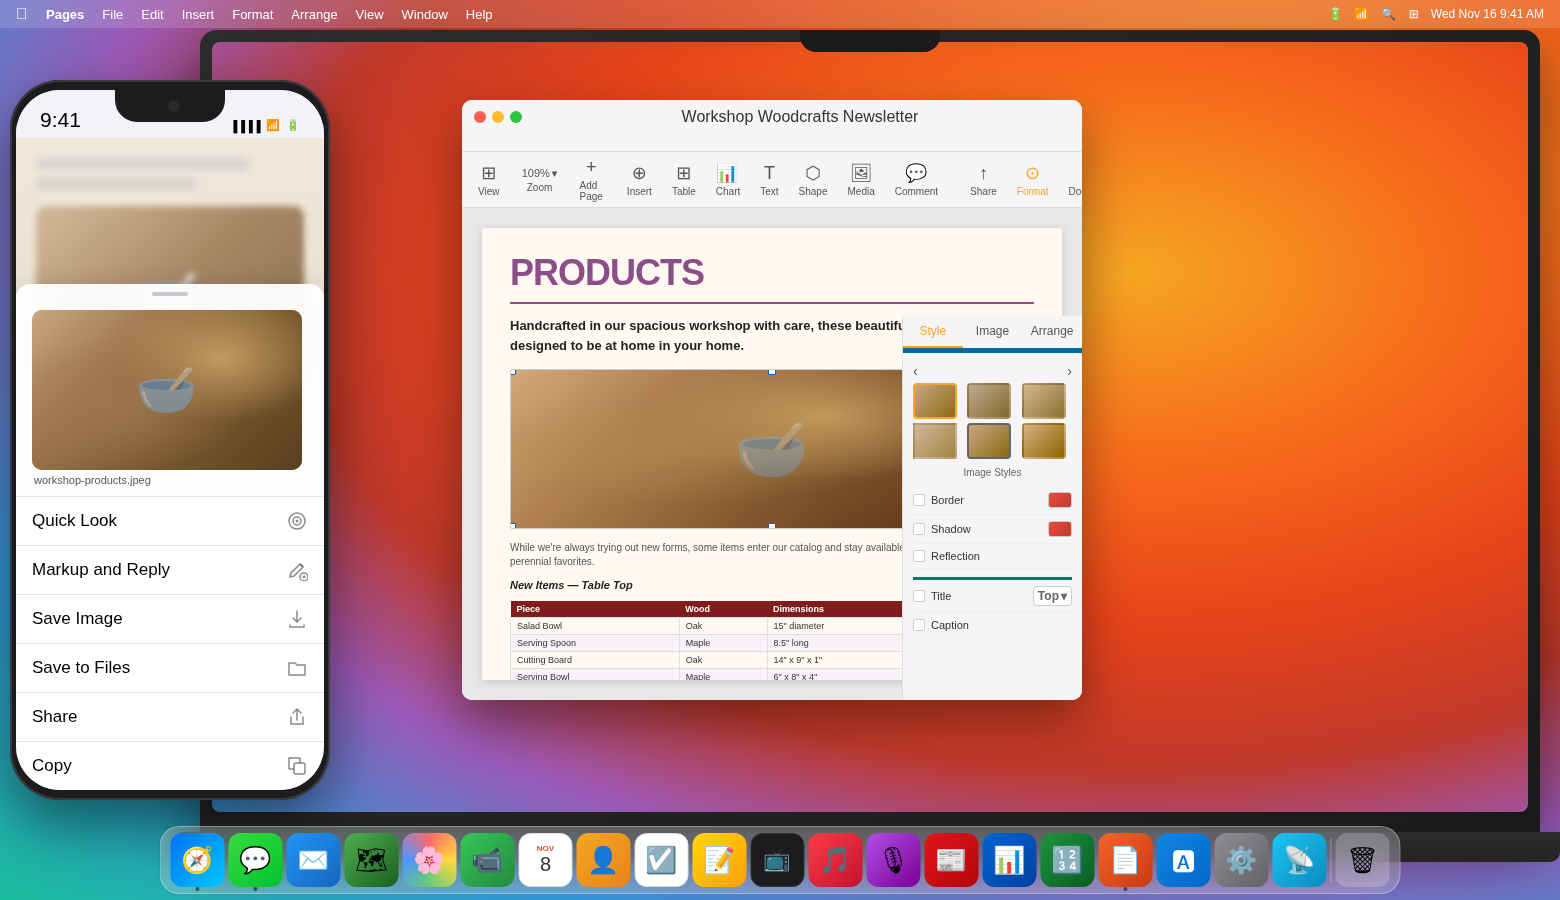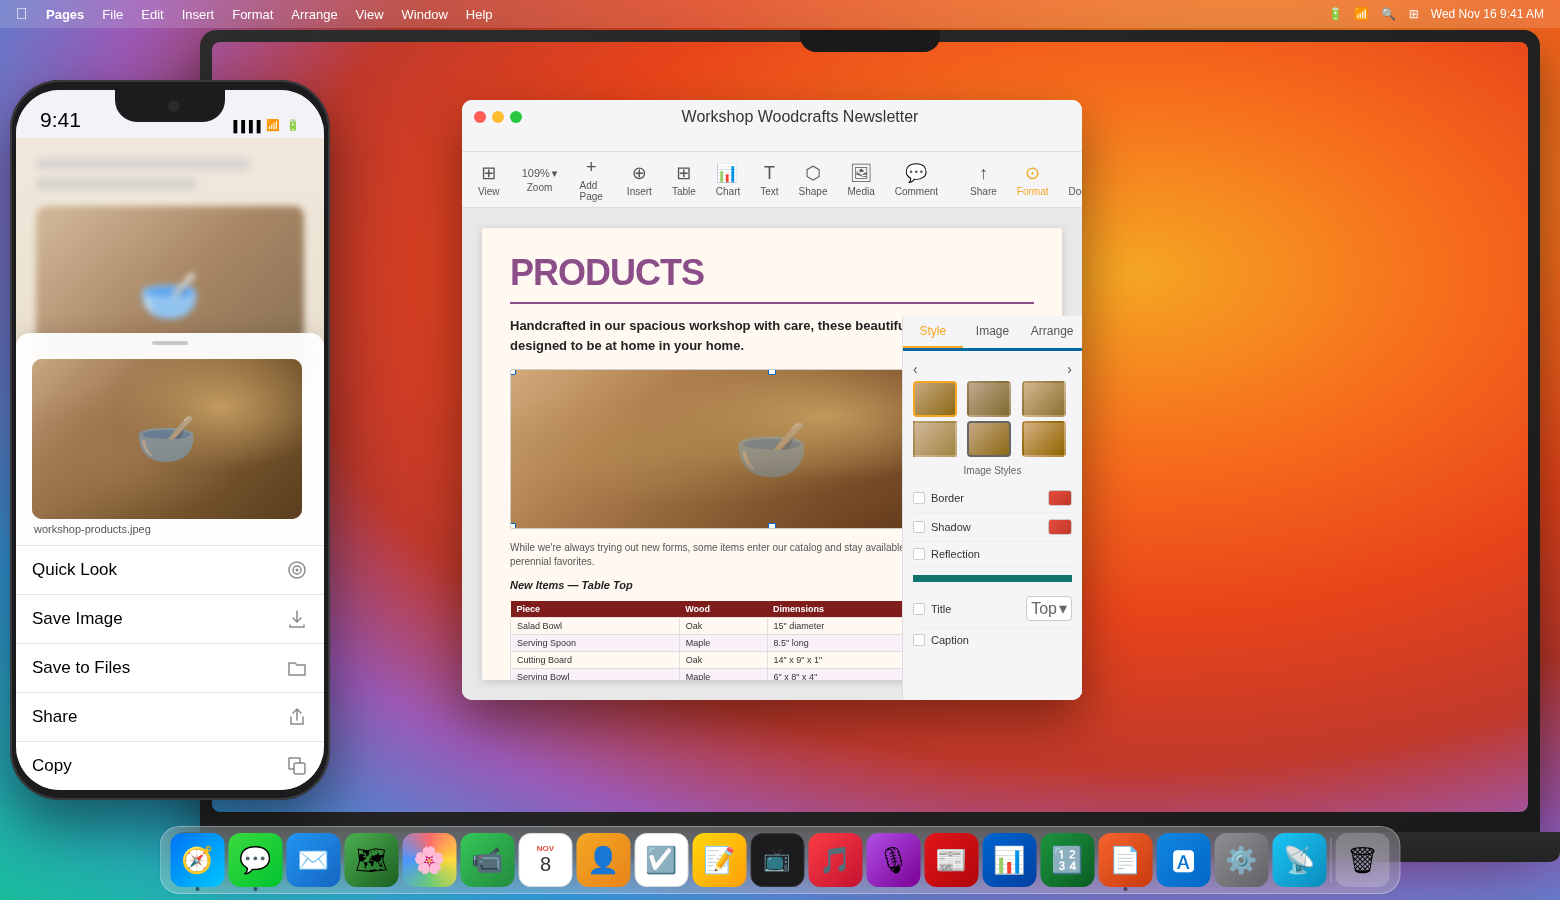--- a/index.html
+++ b/index.html
@@ -201,21 +201,21 @@
       right: 0;
       width: 180px;
       height: calc(100% - 108px);
       background: #f5f5f7;
       border-left: 1px solid #ddd;
       display: flex;
       flex-direction: column;
     }
     .sidebar-tabs {
       display: flex;
-      border-bottom: 3px solid #0369a1;
+      border-bottom: 5px solid #0369a1;
     }
     .sidebar-tab {
       flex: 1;
       padding: 8px 4px;
       text-align: center;
       font-size: 12px;
       color: #555;
       cursor: pointer;
       border-bottom: 2px solid transparent;
     }
@@ -717,27 +717,27 @@
             </div>
 
             <div class="format-row">
               <div style="display:flex; align-items:center; gap:6px;">
                 <div class="format-checkbox"></div>
                 <span>Reflection</span>
               </div>
             </div>
 
 
-            <div style="margin-top:8px; border-top:7px solid #0f766e; padding-top:8px;">
+            <div style="margin-top:8px; border-top:3px solid #0f766e; padding-top:0;">
               <div class="format-row">
                 <div style="display:flex; align-items:center; gap:6px;">
                   <div class="format-checkbox"></div>
                   <span>Title</span>
                 </div>
-                <div style="display:flex; align-items:center; gap:2px; font-size:16px; color:#666; border:1px solid #ccc; border-radius:4px; padding:2px 4px; background:#fff; cursor:pointer;">
+                <div style="display:flex; align-items:center; gap:2px; font-size:12px; color:#666; border:1px solid #ccc; border-radius:4px; padding:2px 4px; background:#fff; cursor:pointer;font-weight:bold;">
                   <span>Top</span>
                   <span>▾</span>
                 </div>
               </div>
               <div class="format-row" style="border-bottom:none;">
                 <div style="display:flex; align-items:center; gap:6px;">
                   <div class="format-checkbox"></div>
                   <span>Caption</span>
                 </div>
               </div>
@@ -792,20 +792,29 @@
 
         <div class="ios-menu-item">
           <span class="ios-menu-label">Quick Look</span>
           <svg width="22" height="22" viewBox="0 0 22 22">
             <circle cx="11" cy="11" r="8" fill="none" stroke="#3c3c43" stroke-width="1.5" opacity="0.6"></circle>
             <circle cx="11" cy="11" r="4" fill="none" stroke="#3c3c43" stroke-width="1.5" opacity="0.6"></circle>
             <circle cx="11" cy="11" r="1.5" fill="#3c3c43" opacity="0.6"></circle>
           </svg>
         </div>
 
+        <div class="ios-menu-item">
+          <span class="ios-menu-label">Markup and Reply</span>
+          <svg width="22" height="22" viewBox="0 0 22 22">
+            <path d="M4 18 L8 17 L17 8 L14 5 L5 14 Z" fill="none" stroke="#3c3c43" stroke-width="1.5" opacity="0.6"></path>
+            <path d="M14 5 L17 8" stroke="#3c3c43" stroke-width="1.5" opacity="0.6"></path>
+            <circle cx="18" cy="18" r="4" fill="none" stroke="#3c3c43" stroke-width="1.5" opacity="0.6"></circle>
+            <path d="M16.5 18 L19.5 18 M18 16.5 L18 19.5" stroke="#3c3c43" stroke-width="1.5" opacity="0.6"></path>
+          </svg>
+        </div>
 
         <div class="ios-menu-item">
           <span class="ios-menu-label">Save Image</span>
           <svg width="22" height="22" viewBox="0 0 22 22">
             <path d="M11 3 L11 14 M7 10 L11 14 L15 10" fill="none" stroke="#3c3c43" stroke-width="1.5" stroke-linecap="round" opacity="0.6"></path>
             <path d="M4 17 L4 19 L18 19 L18 17" fill="none" stroke="#3c3c43" stroke-width="1.5" stroke-linecap="round" opacity="0.6"></path>
           </svg>
         </div>
 
         <div class="ios-menu-item">

